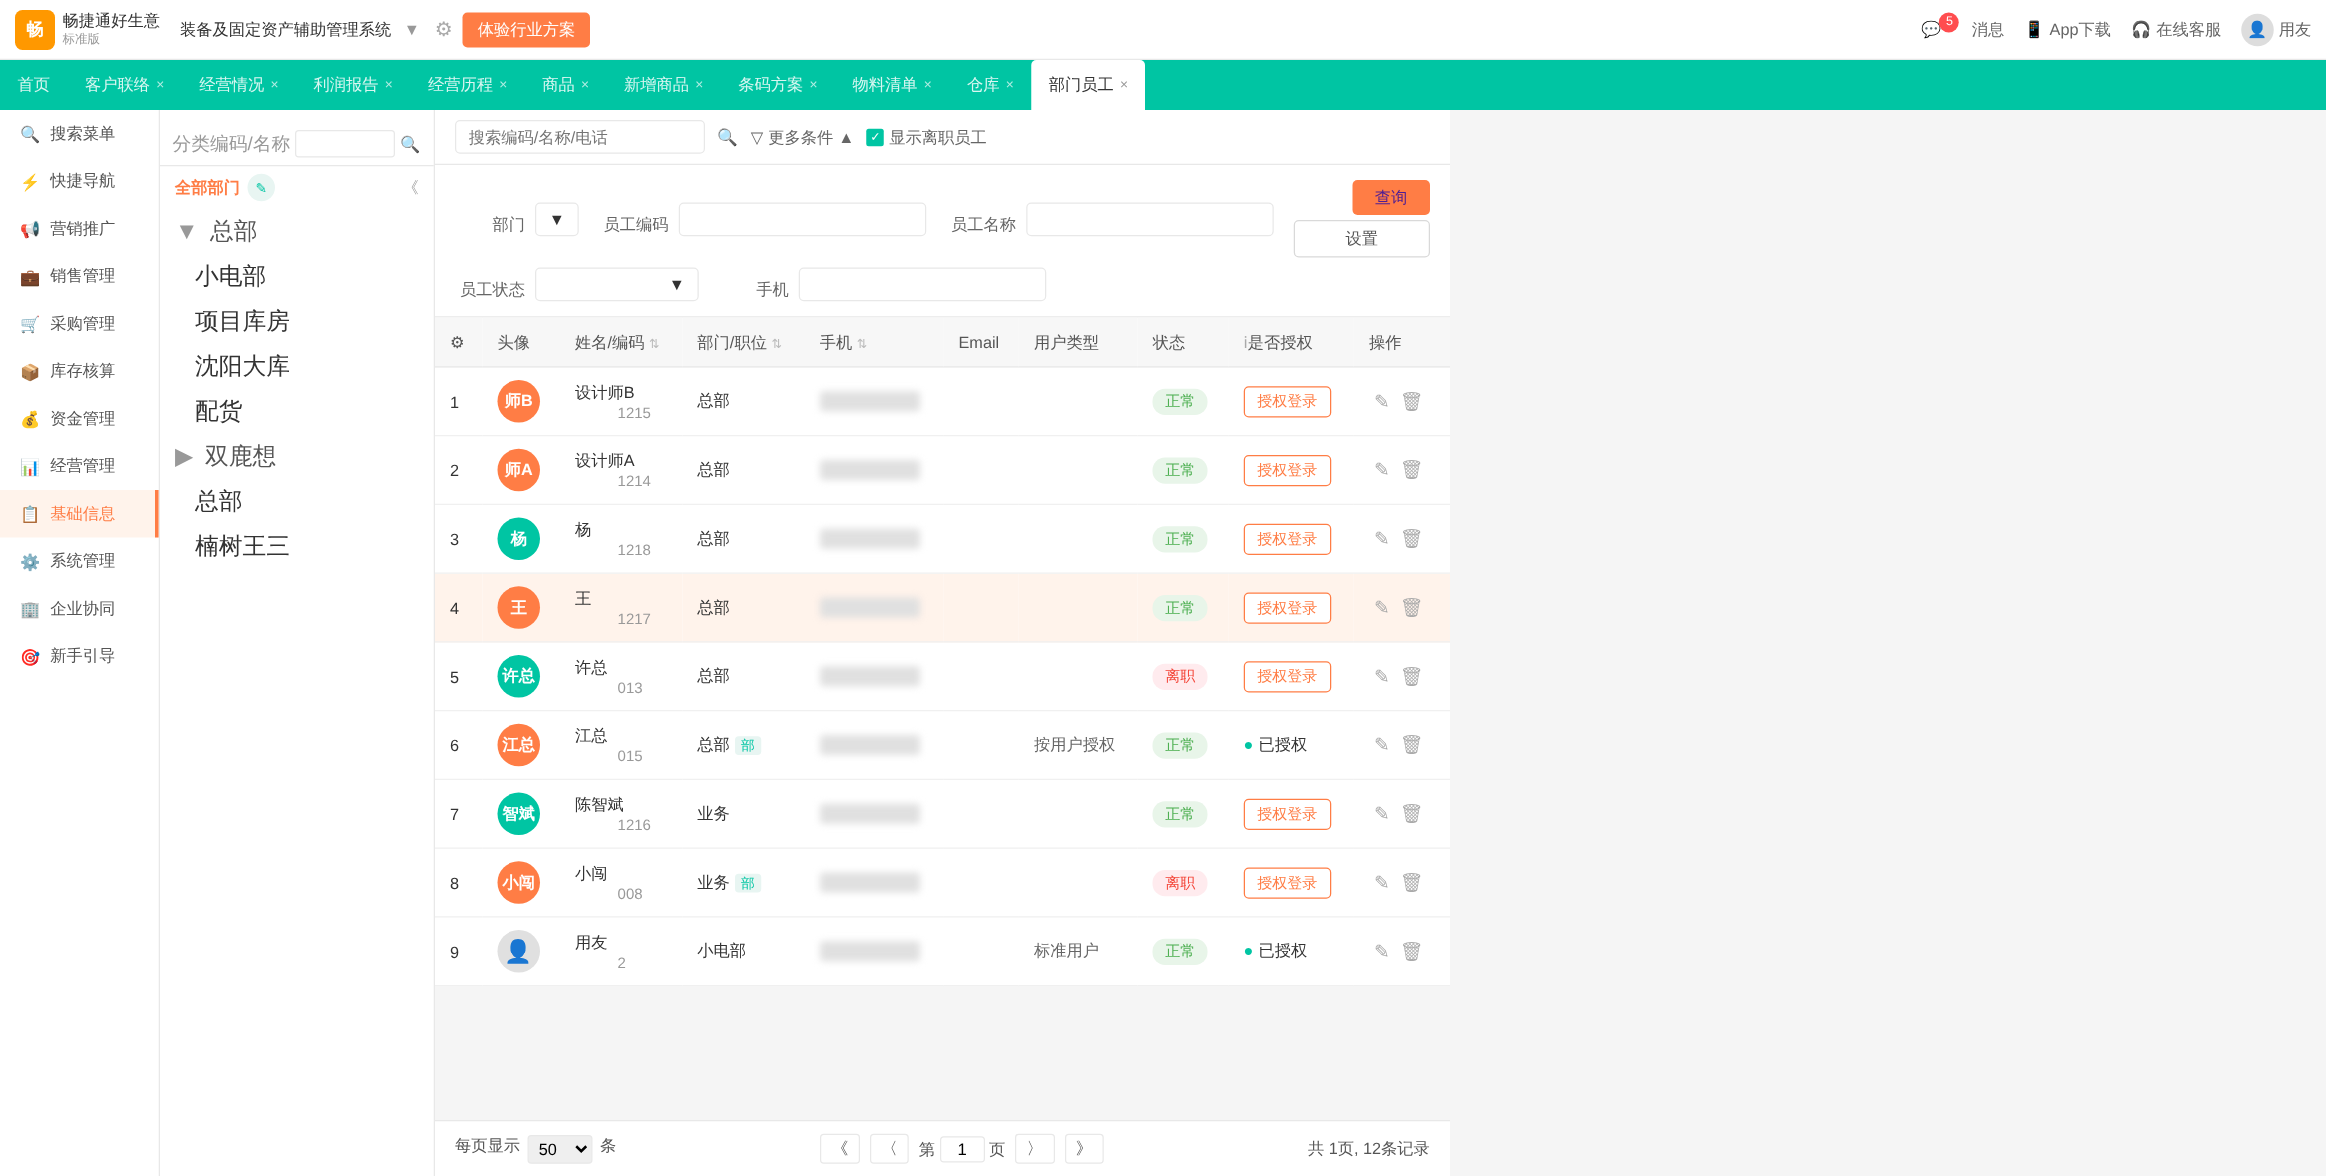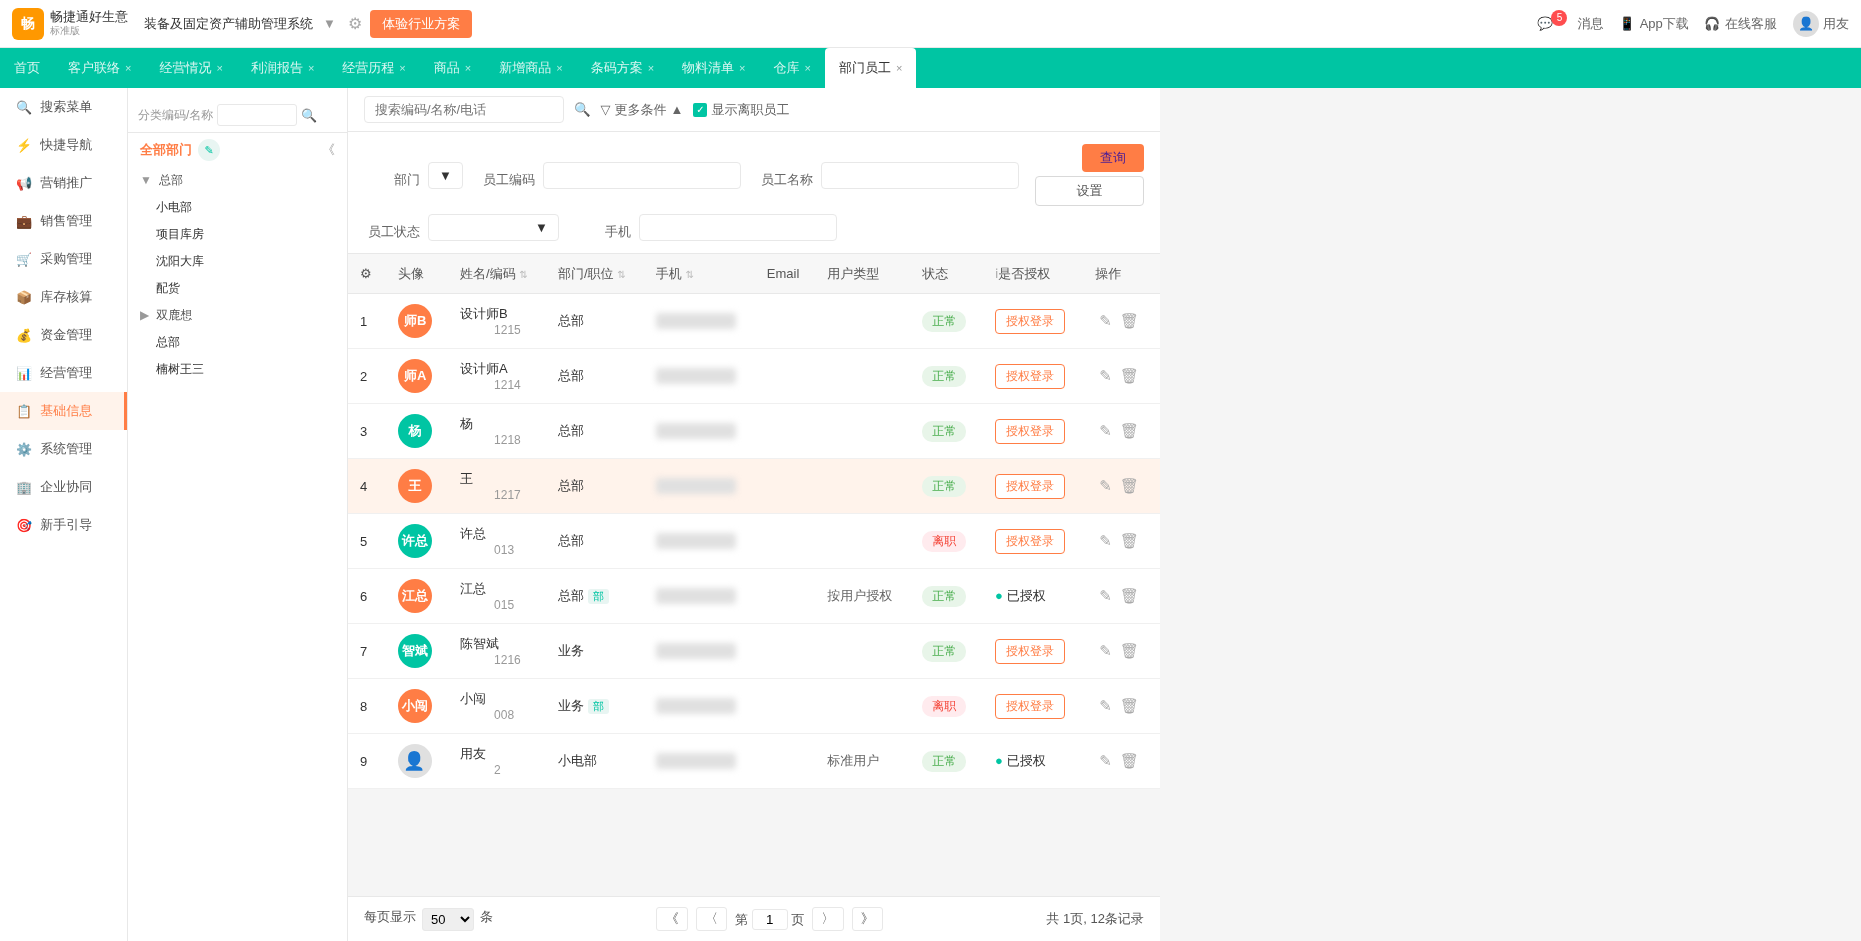--- a/index.html
+++ b/index.html
@@ -35,21 +35,21 @@
 
     
     .panel-wrapper { display: flex; height: 100%; }
 
     
     .dept-tree { width: 220px; background: #fff; border-right: 1px solid #e8e8e8; padding: 10px 0; flex-shrink: 0; }
     .dept-tree-header { display: flex; align-items: center; padding: 6px 12px; gap: 6px; }
     .dept-all-btn { color: #ff7d45; font-size: 13px; font-weight: bold; }
     .dept-edit-btn { width: 22px; height: 22px; border-radius: 50%; background: #e8f5f2; color: #00c5a3; display: flex; align-items: center; justify-content: center; cursor: pointer; font-size: 11px; }
     .dept-collapse-btn { margin-left: auto; cursor: pointer; color: #999; }
-    .dept-node { padding: 5px 12px 5px 20px; color: #333; cursor: pointer; font-size: 12px; font-family: Liberation Serif, serif; }
+    .dept-node { padding: 5px 12px 5px 20px; color: #333; cursor: pointer; font-size: 19px; }
     .dept-node.parent { padding-left: 12px; color: #555; font-weight: 500; }
     .dept-node.child { padding-left: 28px; }
     .dept-arrow { margin-right: 4px; color: #999; }
     .dept-child-arrow { margin-right: 4px; color: #999; }
 
     
     .employee-area { flex: 1; display: flex; flex-direction: column; overflow: hidden; }
 
     
     .search-bar { background: #fff; padding: 8px 16px; display: flex; align-items: center; gap: 10px; border-bottom: 1px solid #e8e8e8; }
@@ -249,21 +249,21 @@
     <div class="sidebar-item">
       <span>🎯</span>
       <span>新手引导</span>
     </div>
   </div>
 
   <div class="panel-wrapper">
 
     <div class="dept-tree">
       <div class="left-search">
-        <span style="color:#999;font-size:12px;margin-right:4px;">分类编码/名称</span>
+        <span style="color:#999;font-size:15px;margin-right:4px;">分类编码/名称</span>
         <input type="text" style="border: 1px solid rgb(232, 232, 232); border-radius: 3px; padding: 3px 6px; font-size: 12px; width: 80px;">
         <span style="color:#aaa;cursor:pointer;margin-left:4px;">🔍</span>
       </div>
       <div class="dept-tree-header">
         <span class="dept-all-btn">全部部门</span>
         <div class="dept-edit-btn">✎</div>
         <span class="dept-collapse-btn">《</span>
       </div>
       <div class="dept-node parent">
         <span class="dept-arrow">▼</span> 总部

